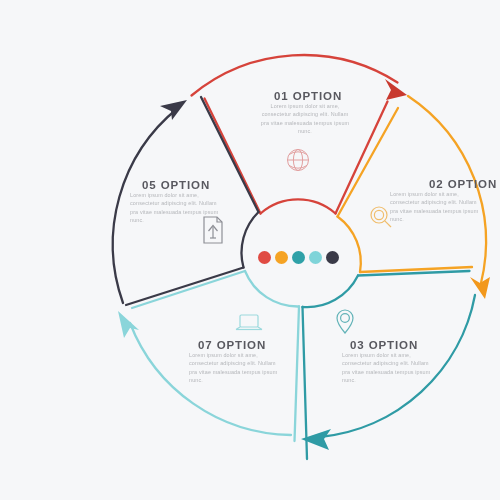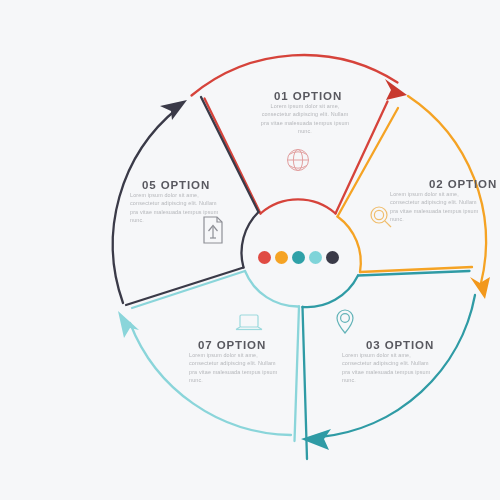--- a/index.html
+++ b/index.html
@@ -67,21 +67,21 @@
   .dot {
     width: 13px;
     height: 13px;
     border-radius: 50%;
   }
   
   .t1 { left: 226px; top: 90px; }
   .b1 { left: 211px; top: 102px; text-align: center; }
   .t2 { left: 357px; top: 178px; padding-left: 24px; }
   .b2 { left: 342px; top: 190px; }
-  .t3 { left: 318px; top: 339px; }
+  .t3 { left: 302px; top: 339px; }
   .b3 { left: 294px; top: 351px; }
   .t4 { left: 150px; top: 339px; }
   .b4 { left: 141px; top: 351px; }
   .t5 { left: 94px; top: 179px; }
   .b5 { left: 82px; top: 191px; }
 </style>
 </head>
 <body>
 
 <div id="stage">

